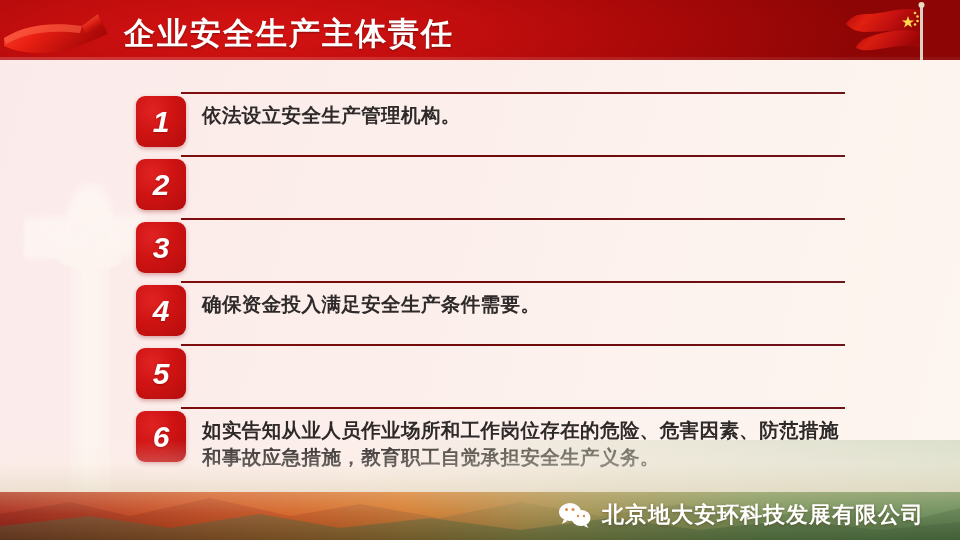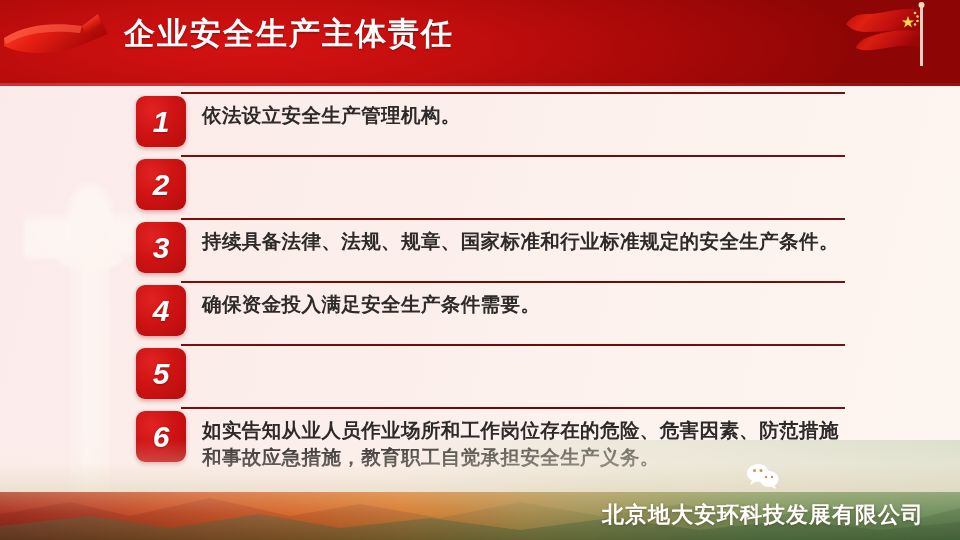--- a/index.html
+++ b/index.html
@@ -64,21 +64,21 @@
     border-radius: 50%;
     background: rgba(255,251,243,.85);
     filter: blur(1px);
   }
 
   
   .banner {
     position: absolute;
     left: 0; top: 0;
     width: 960px;
-    height: 86px;
+    height: 60px;
     background:
       radial-gradient(ellipse 620px 120px at 26% 55%, #d51212 0%, #c00d0d 38%, #a60808 70%, #8d0505 100%),
       linear-gradient(90deg, #8e0606 0%, #c51010 22%, #c81111 52%, #a50a0a 82%, #900606 100%);
     overflow: hidden;
   }
   .banner::after {
     content: "";
     position: absolute;
     left: 0; right: 0; bottom: 0;
     height: 3px;
@@ -204,21 +204,20 @@
   }
 
   .footer-brand {
     position: absolute;
     right: 36px;
     bottom: 10px;
     display: flex;
     align-items: center;
     gap: 10px;
     z-index: 5;
-    flex-direction: column;
   }
   .wechat-icon { width: 34px; height: 28px; }
   .footer-brand-text {
     font-size: 22px;
     font-weight: bold;
     color: #ffffff;
     letter-spacing: 1px;
     text-shadow: 0 1px 3px rgba(80,50,20,.45);
     white-space: nowrap;
   }
@@ -295,21 +294,20 @@
       <div class="badge">
         <span>2</span>
       </div>
     </div>
 
     <div class="row">
       <div class="rule"></div>
       <div class="badge">
         <span>3</span>
       </div>
-      <div class="row-text">持续具备法律、法规、规章、国家标准和行业标准规定的安全生产条件。</div>
     </div>
 
     <div class="row">
       <div class="rule"></div>
       <div class="badge">
         <span>4</span>
       </div>
       <div class="row-text">确保资金投入满足安全生产条件需要。</div>
     </div>
 

